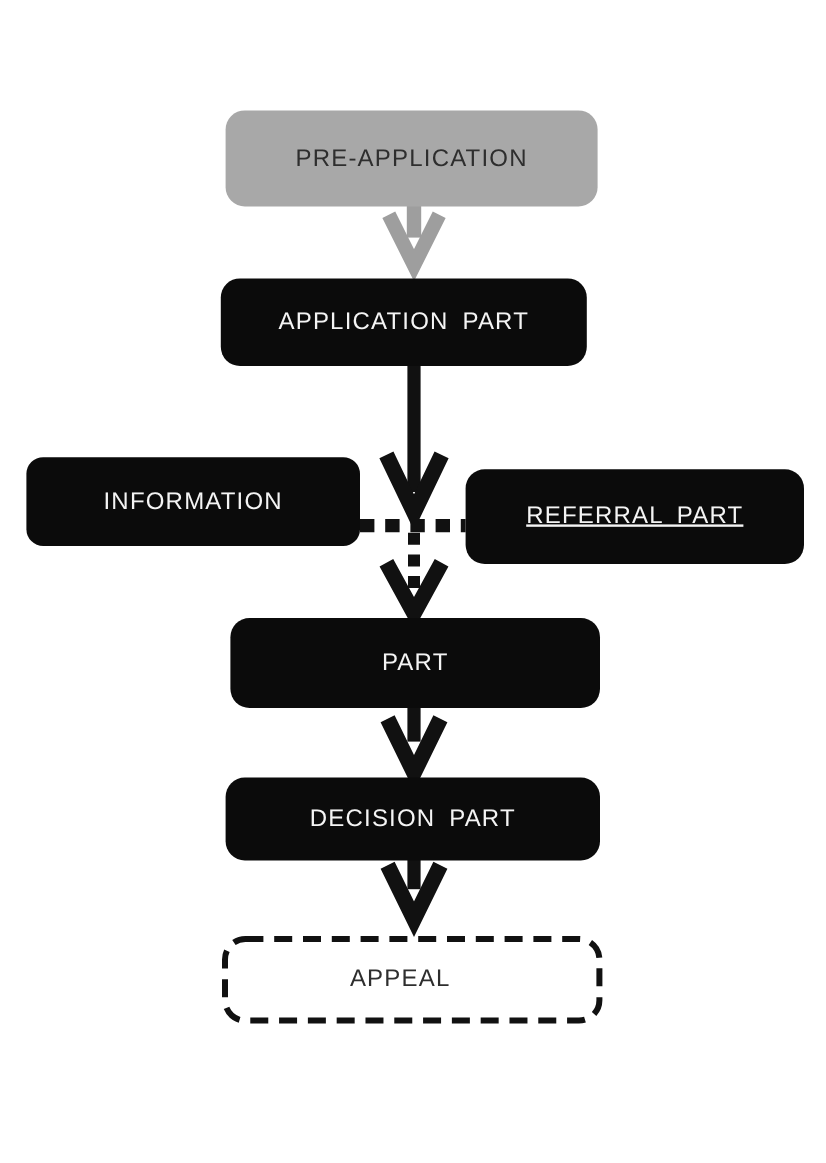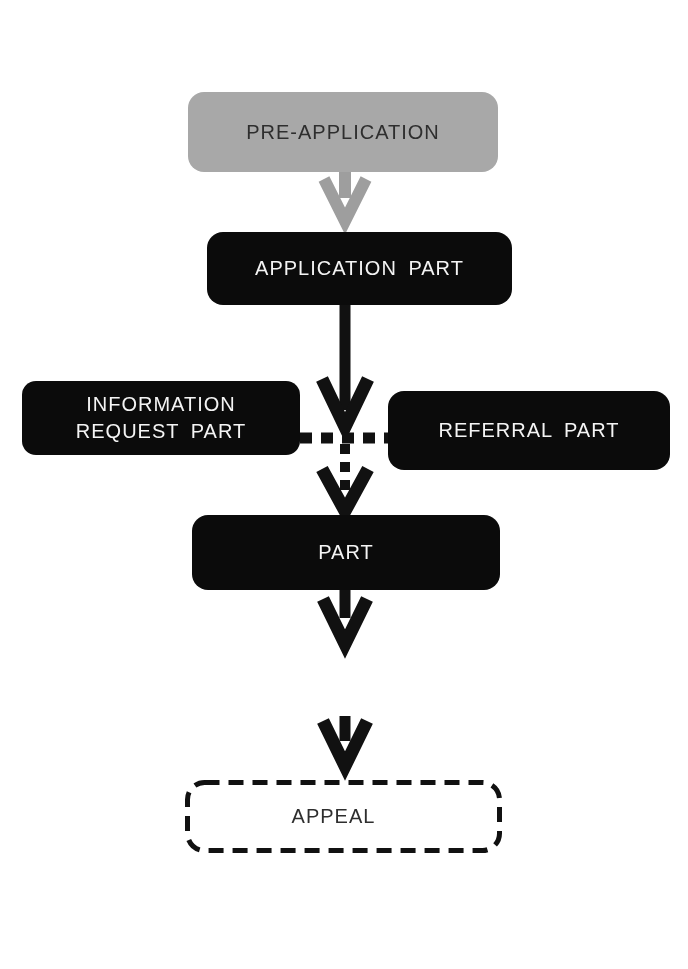--- a/index.html
+++ b/index.html
@@ -83,35 +83,37 @@
       <path class="arrow-black chevron" d="M323 721 L345 766 L367 721" stroke-width="13"></path>
     </g>
 
     <rect class="dashed-rect" x="187.5" y="782.5" width="312" height="68" rx="17" stroke-width="5" stroke-dasharray="15 9"></rect>
   </svg>
 
   <div class="node gray" style="left:188px; top:92px; width:310px; height:80px;">
     <span>PRE-APPLICATION</span>
   </div>
 
-  <div class="node black" style="left:207px; top:232px; width:305px; height:73px;">
+  <div class="node black" style="left:184px; top:232px; width:305px; height:73px;">
     <span>APPLICATION PART</span>
   </div>
 
   <div class="node black" style="left:22px; top:381px; width:278px; height:74px; border-radius:14px;">
     <span>INFORMATION</span>
-    <span>REQUEST PART</span>
   </div>
 
-  <div class="node black" style="left:388px; top:391px; width:282px; height:79px;">
+  <div class="node black" style="left:388px; top:391px; width:282px; height:79px;text-decoration:underline;">
     <span>REFERRAL PART</span>
   </div>
 
   <div class="node black" style="left:192px; top:515px; width:308px; height:75px;">
     <span>PART</span>
   </div>
 
+  <div class="node black" style="left:188px; top:648px; width:312px; height:69px;">
+    <span>DECISION PART</span>
+  </div>
 
   <div class="node outline" style="left:175px; top:780px; width:317px; height:73px;">
     <span>APPEAL</span>
   </div>
 
 </div>
 
 </body></html>

